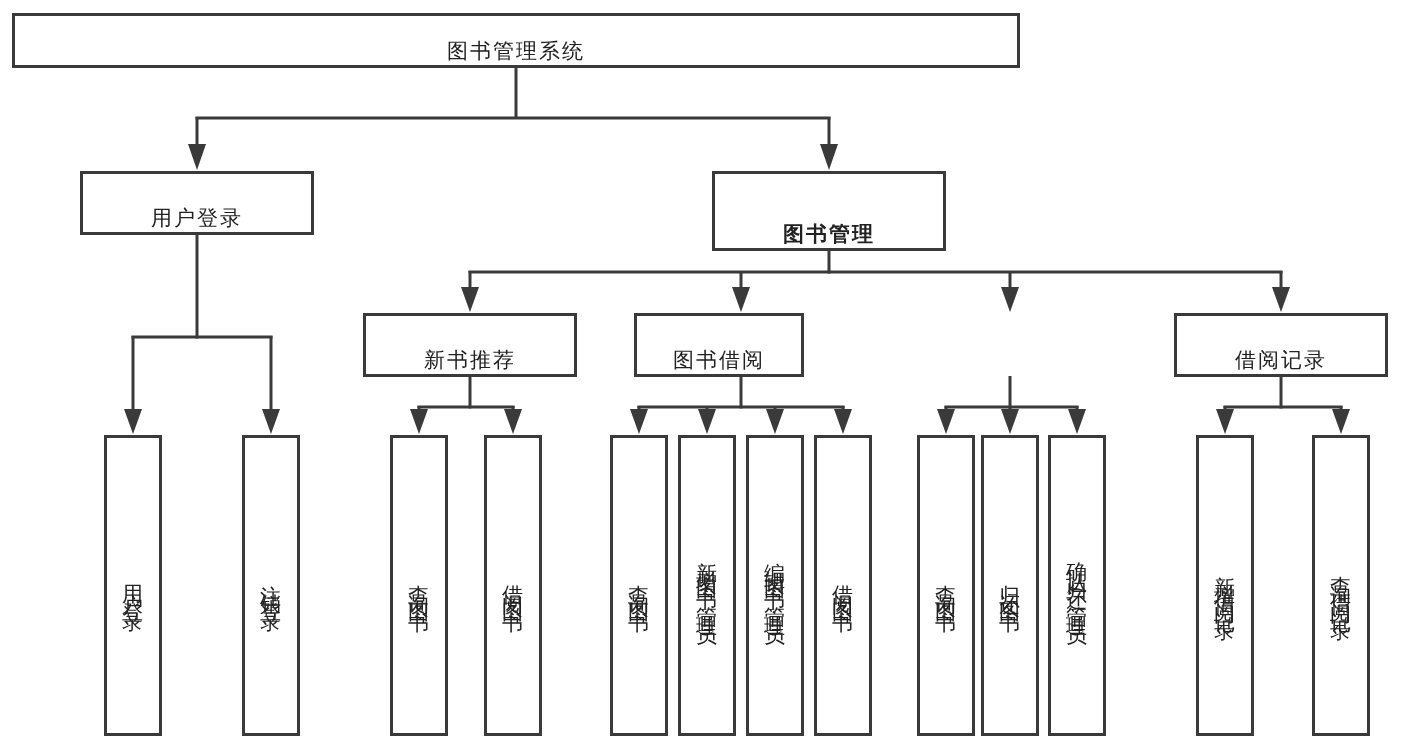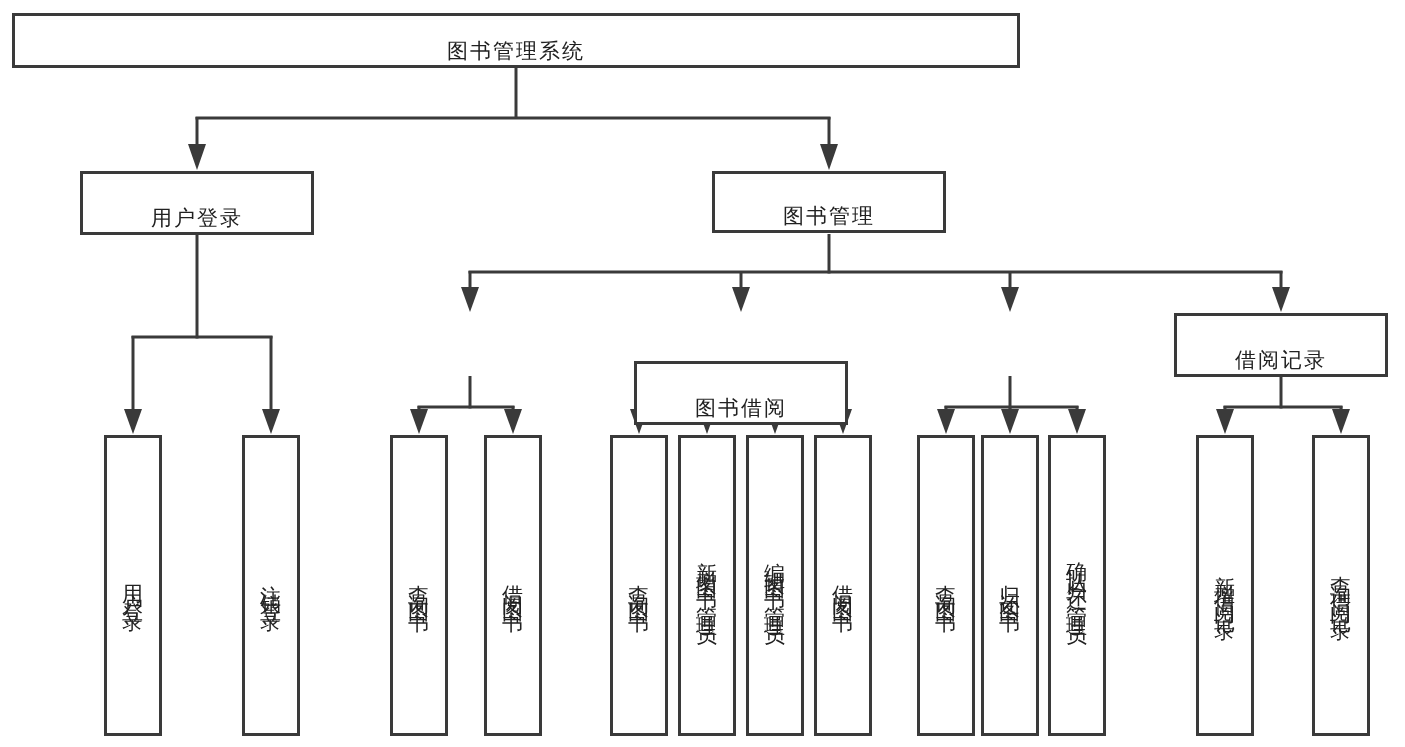--- a/index.html
+++ b/index.html
@@ -136,25 +136,28 @@
     </g>
   </svg>
 
   <div class="node hnode" style="left:12px; top:13px; width:1008px; height:55px;">
     <span>图书管理系统</span>
   </div>
 
   <div class="node hnode" style="left:80px; top:171px; width:234px; height:64px;">
     <span>用户登录</span>
   </div>
-  <div class="node hnode" style="left:712px; top:171px; width:234px; height:62px;">
+  <div class="node hnode" style="left:712px; top:171px; width:234px; height:80px;font-weight:bold;">
     <span>图书管理</span>
   </div>
 
-  <div class="node hnode" style="left:634px; top:313px; width:214px; height:64px;margin-top:48px;">
+  <div class="node hnode" style="left:363px; top:313px; width:214px; height:64px;">
+    <span>新书推荐</span>
+  </div>
+  <div class="node hnode" style="left:634px; top:313px; width:170px; height:64px;">
     <span>图书借阅</span>
   </div>
   <div class="node hnode" style="left:1174px; top:313px; width:214px; height:64px;">
     <span>借阅记录</span>
   </div>
 
   <div class="node leaf" style="left:104px; top:435px; width:58px; height:301px;">
     <span>用户登录</span>
   </div>
   <div class="node leaf" style="left:242px; top:435px; width:58px; height:301px;">

